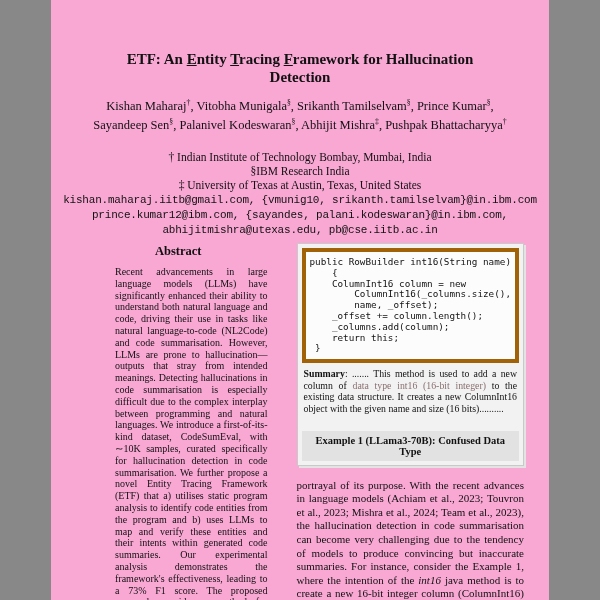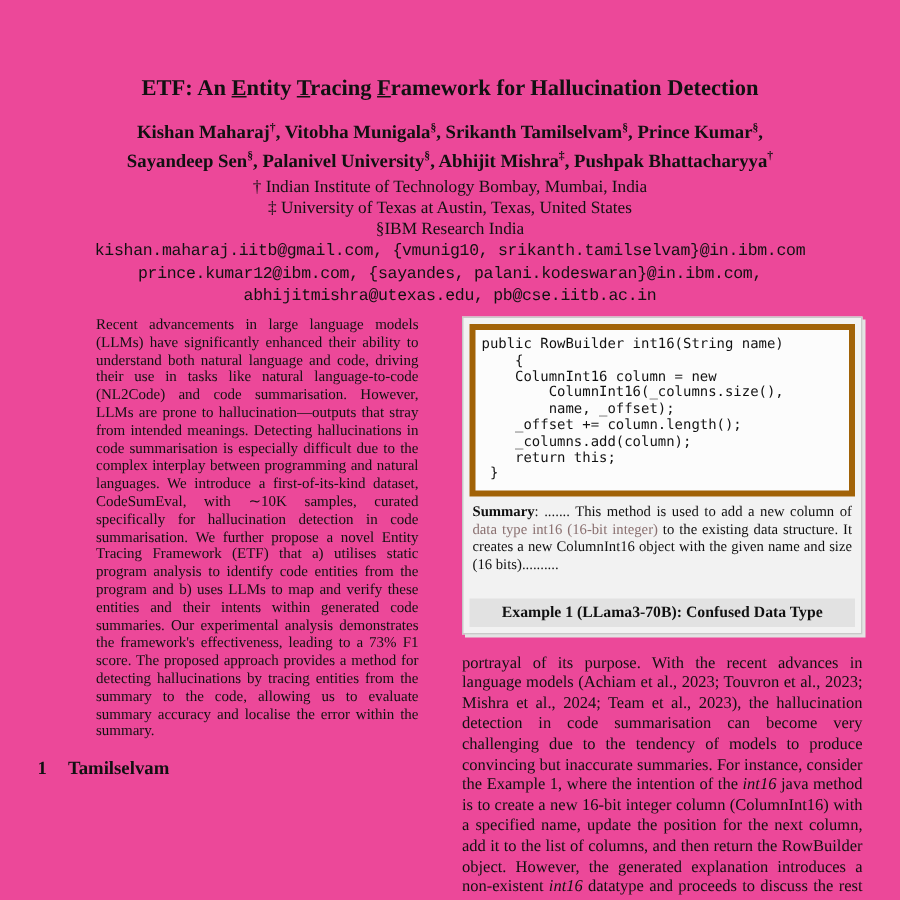--- a/index.html
+++ b/index.html
@@ -4,35 +4,35 @@
 <style>
   :root{
     --hl:#8a7070;
     --fig-bg:#f2f2f2;
     --cap-bg:#e2e2e2;
     --ink:#111;
   }
   html,body{margin:0;padding:0;background:#888;}
   .page{
     position:relative;
-    width:600px;height:600px;
+    width:498px;height:600px;
     margin:0 auto;
-    background:#ec4899;
+    background:#f9a8d4;
     color:var(--ink);
     font-family:"Liberation Serif", serif;
     overflow:hidden;
   }
   header{padding-top:50px;text-align:center;}
   .title{
     font-size:15px;line-height:18px;font-weight:bold;
     margin:0 60px 9px;
   }
   .title span[data-u]{text-decoration:underline;}
-  .authors{font-size:12.5px;font-weight:bold;line-height:15px;}
-  .affils{margin-top:3px;}
+  .authors{font-size:12.5px;font-weight:normal;line-height:15px;}
+  .affils{margin-top:17px;}
   .affil{font-size:11.5px;line-height:14px;}
   .emails{margin-top:1px;}
   .email{
     font-family:Liberation Mono, monospace;
     font-size:11px;line-height:14.6px;letter-spacing:-0.2px;
   }
   .cols{
     display:flex;gap:16px;
     padding:6px 25px 0 25px;
     align-items:flex-start;
@@ -85,35 +85,36 @@
   .i{font-style:italic;}
   .b{font-weight:bold;}
 </style>
 </head>
 <body>
 
 <div class="page">
   <header>
     <h1 class="title"><span>ETF: An </span><span data-u="">E</span><span>ntity </span><span data-u="">T</span><span>racing </span><span data-u="">F</span><span>ramework for Hallucination Detection</span><br></h1>
     <div class="authors"><span>Kishan Maharaj</span><sup>†</sup><span>, Vitobha Munigala</span><sup>§</sup><span>, Srikanth Tamilselvam</span><sup>§</sup><span>, Prince Kumar</span><sup>§</sup><span>,</span></div>
-    <div class="authors"><span>Sayandeep Sen</span><sup>§</sup><span>, Palanivel University</span><sup>§</sup><span>, Abhijit Mishra</span><sup>‡</sup><span>, Pushpak Bhattacharyya</span><sup>†</sup></div>
+    <div class="authors"><span>Sayandeep Sen</span><sup>§</sup><span>, Palanivel Kodeswaran</span><sup>§</sup><span>, Abhijit Mishra</span><sup>‡</sup><span>, Pushpak Bhattacharyya</span><sup>†</sup></div>
     <div class="affils">
       <div class="affil">† Indian Institute of Technology Bombay, Mumbai, India</div>
+      <div class="affil">§IBM Research India</div>
       <div class="affil">‡ University of Texas at Austin, Texas, United States</div>
-      <div class="affil">§IBM Research India</div>
     </div>
     <div class="emails">
       <div class="email">kishan.maharaj.iitb@gmail.com, {vmunig10, srikanth.tamilselvam}@in.ibm.com</div>
       <div class="email">prince.kumar12@ibm.com, {sayandes, palani.kodeswaran}@in.ibm.com,</div>
       <div class="email">abhijitmishra@utexas.edu, pb@cse.iitb.ac.in</div>
     </div>
   </header>
 
   <div class="cols">
     <div class="col">
+      <div class="abstract-heading">Abstract</div>
       <p class="abstract-text">Recent advancements in large language models (LLMs) have significantly enhanced their ability to understand both natural language and code, driving their use in tasks like natural language-to-code (NL2Code) and code summarisation. However, LLMs are prone to hallucination—outputs that stray from intended meanings. Detecting hallucinations in code summarisation is especially difficult due to the complex interplay between programming and natural languages. We introduce a first-of-its-kind dataset, CodeSumEval, with ∼10K samples, curated specifically for hallucination detection in code summarisation. We further propose a novel Entity Tracing Framework (ETF) that a) utilises static program analysis to identify code entities from the program and b) uses LLMs to map and verify these entities and their intents within generated code summaries. Our experimental analysis demonstrates the framework's effectiveness, leading to a 73% F1 score. The proposed approach provides a method for detecting hallucinations by tracing entities from the summary to the code, allowing us to evaluate summary accuracy and localise the error within the summary.</p>
       <div class="section-heading">
         <span class="sec-num">1</span><span>Tamilselvam</span>
       </div>
     </div>
 
     <div class="col">
       <figure class="example">
         <pre class="code">public RowBuilder int16(String name)
     {

